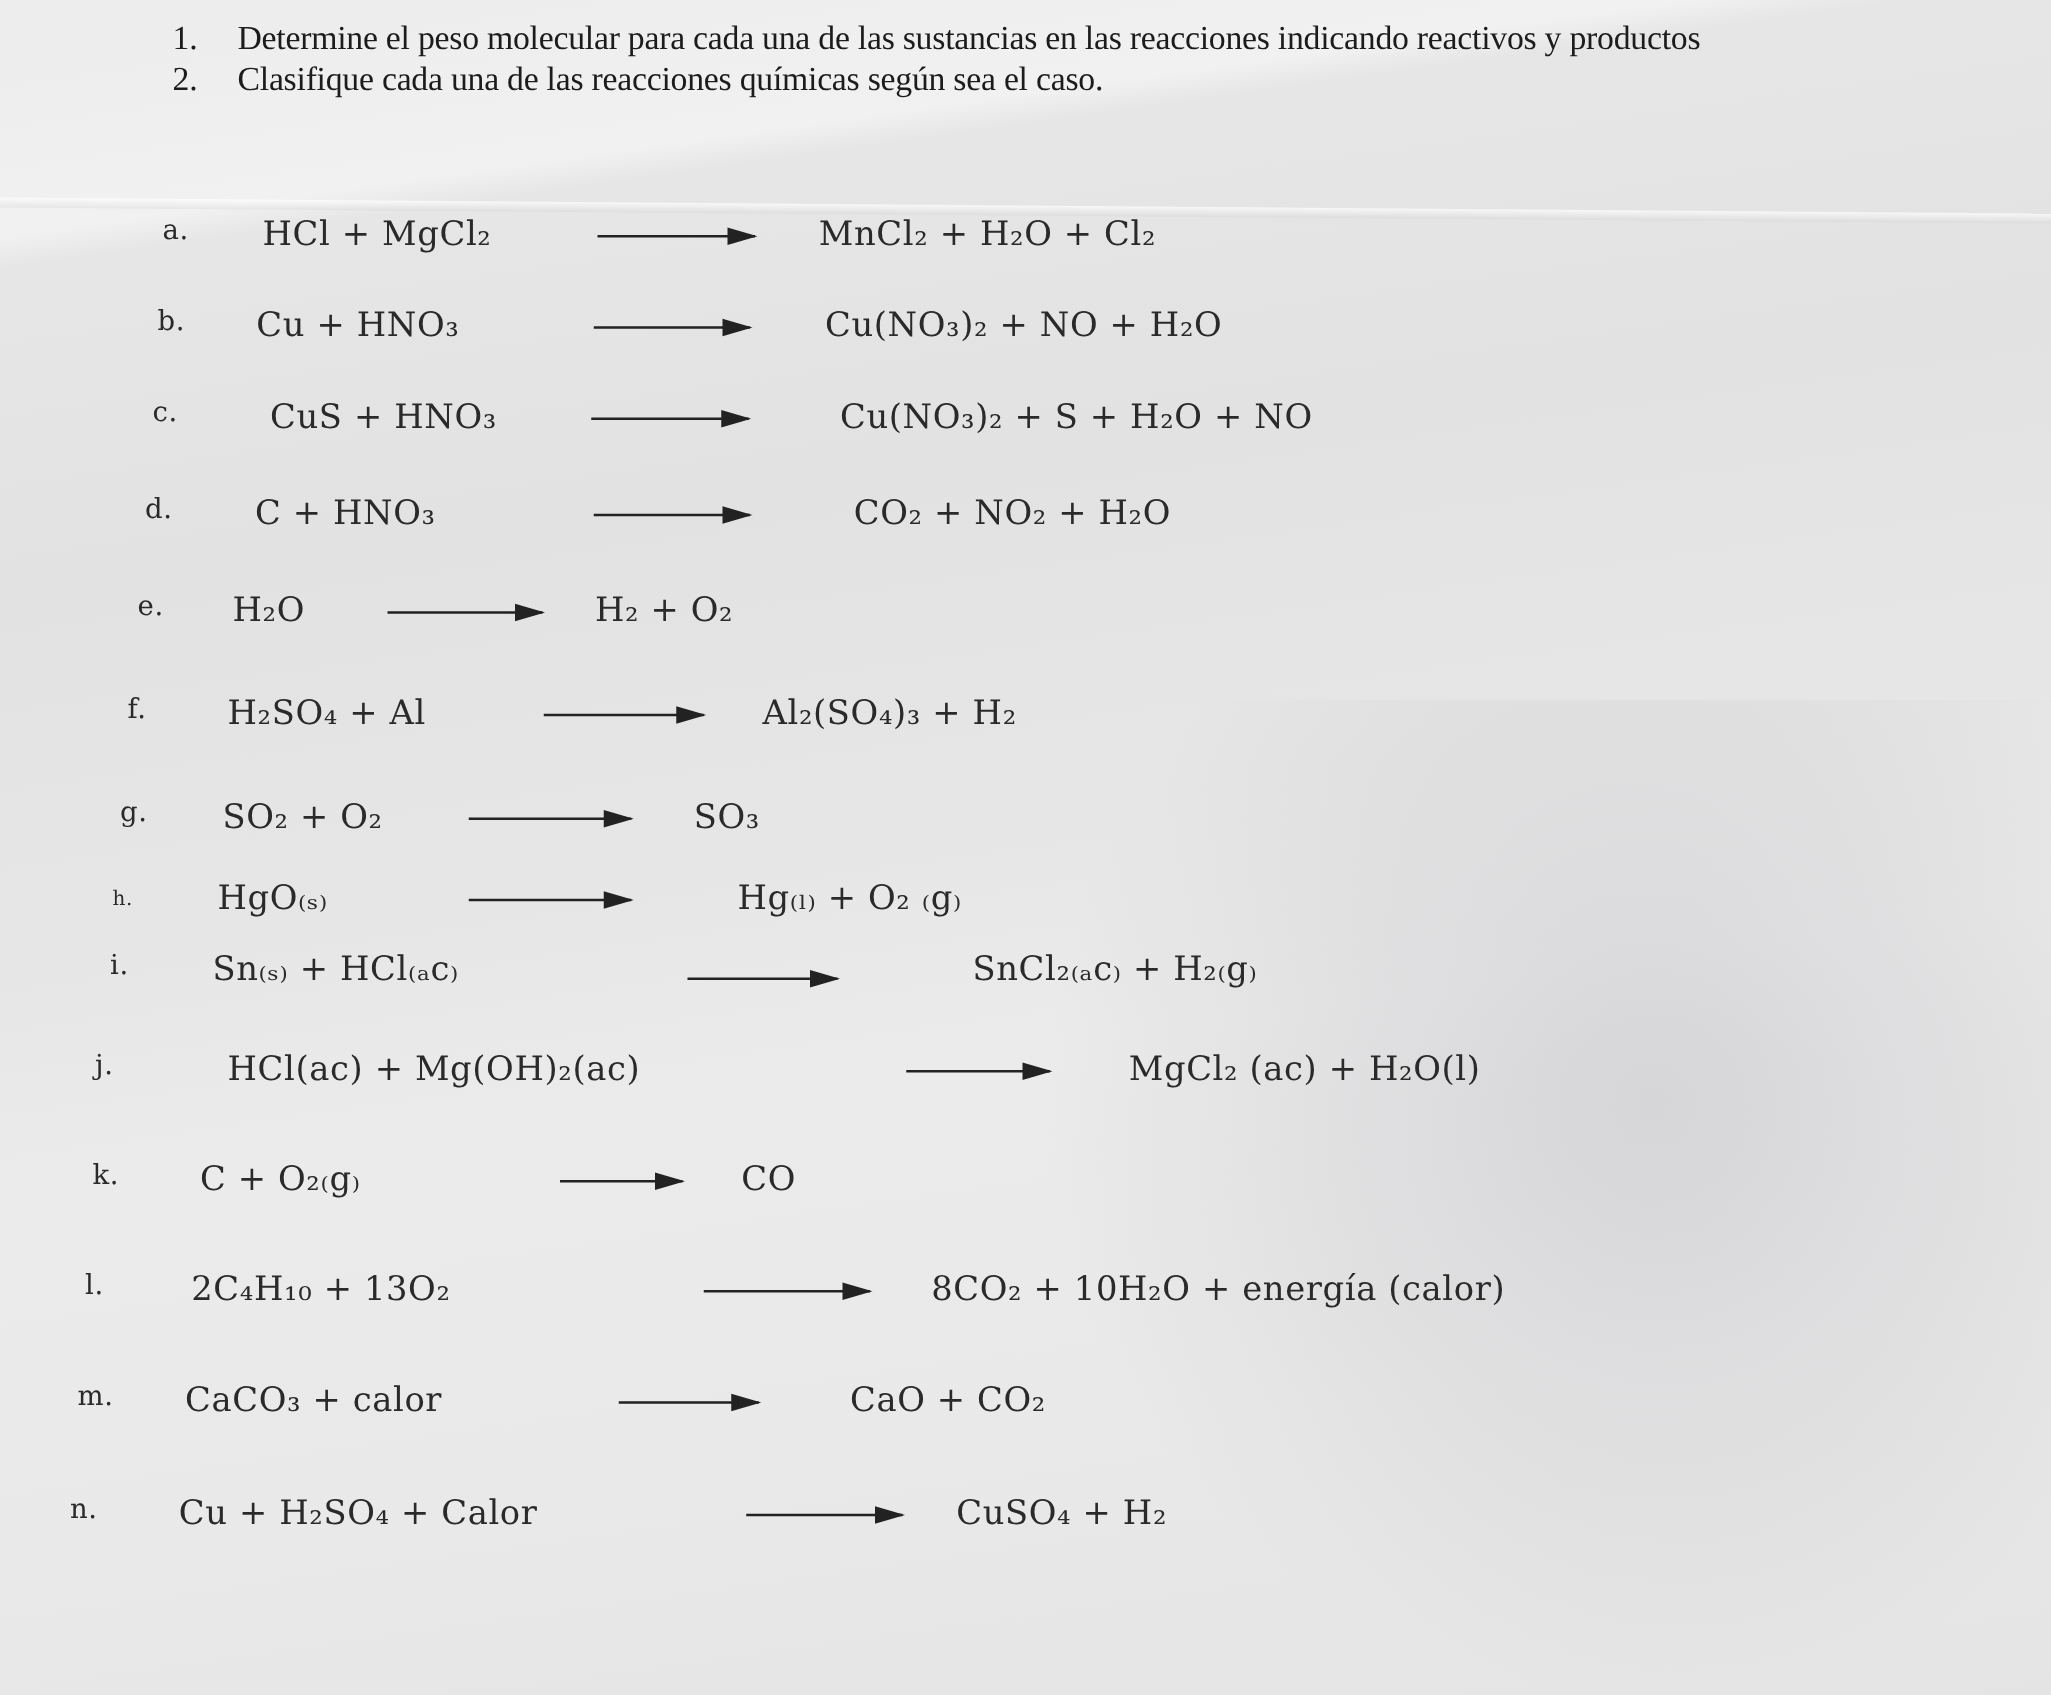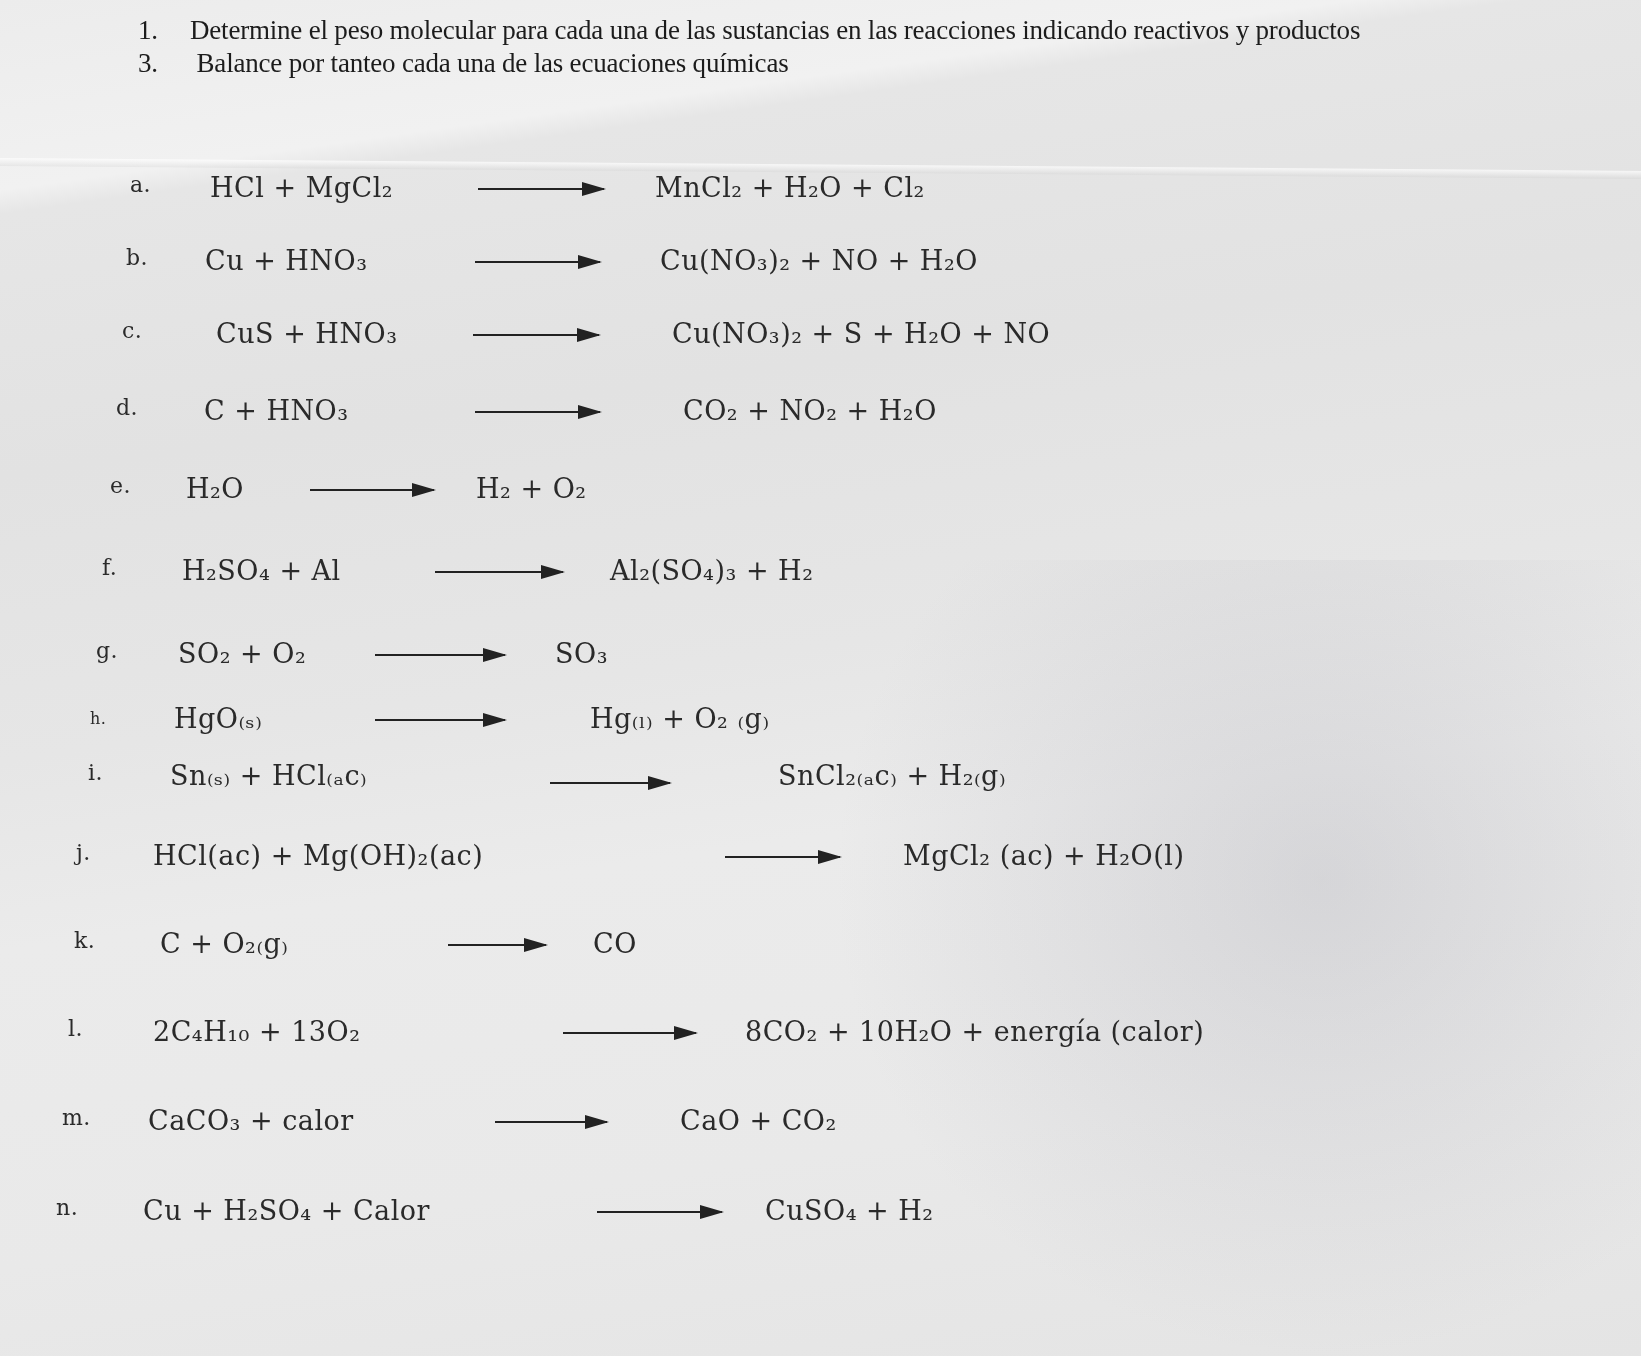--- a/index.html
+++ b/index.html
@@ -33,21 +33,21 @@
   }
 </style>
 </head>
 <body>
 
 <div class="shadow"></div>
 <div class="fold"></div>
 
 <ol class="instructions">
   <li class="instr"><span class="num">1.</span><span>Determine el peso molecular para cada una de las sustancias en las reacciones  indicando reactivos y productos</span></li>
-  <li class="instr"><span class="num">3.</span><span> Balance por tanteo cada una de las ecuaciones químicas</span></li>
+  <li class="instr"><span class="num">2.</span><span>Clasifique cada una de las reacciones químicas según sea el caso.</span></li>
 </ol>
 
 <div class="reactions">
 
   <div class="rxn" style="left:0;top:172px">
     <span class="lbl" style="left:130px">a.</span>
     <span class="lhs" style="left:210px">HCl + MgCl₂</span>
     <span class="arrow" style="left:478px;width:126px"></span>
     <span class="rhs" style="left:655px">MnCl₂ + H₂O + Cl₂</span>
   </div>
@@ -103,21 +103,21 @@
 
   <div class="rxn" style="left:0;top:760px">
     <span class="lbl" style="left:88px">i.</span>
     <span class="lhs" style="left:170px">Sn₍ₛ₎  +  HCl₍ₐc₎</span>
     <span class="arrow" style="left:550px;width:120px;margin-top:22px"></span>
     <span class="rhs" style="left:778px">SnCl₂₍ₐc₎  +  H₂₍g₎</span>
   </div>
 
   <div class="rxn" style="left:0;top:840px">
     <span class="lbl" style="left:76px">j.</span>
-    <span class="lhs" style="left:153px">HCl(ac)   +  Mg(OH)₂(ac)</span>
+    <span class="lhs" style="left:182px">HCl(ac)   +  Mg(OH)₂(ac)</span>
     <span class="arrow" style="left:725px;width:115px"></span>
     <span class="rhs" style="left:903px">MgCl₂ (ac)      +     H₂O(l)</span>
   </div>
 
   <div class="rxn" style="left:0;top:928px">
     <span class="lbl" style="left:74px">k.</span>
     <span class="lhs" style="left:160px">C   +  O₂₍g₎</span>
     <span class="arrow" style="left:448px;width:98px"></span>
     <span class="rhs" style="left:593px">CO</span>
   </div>

